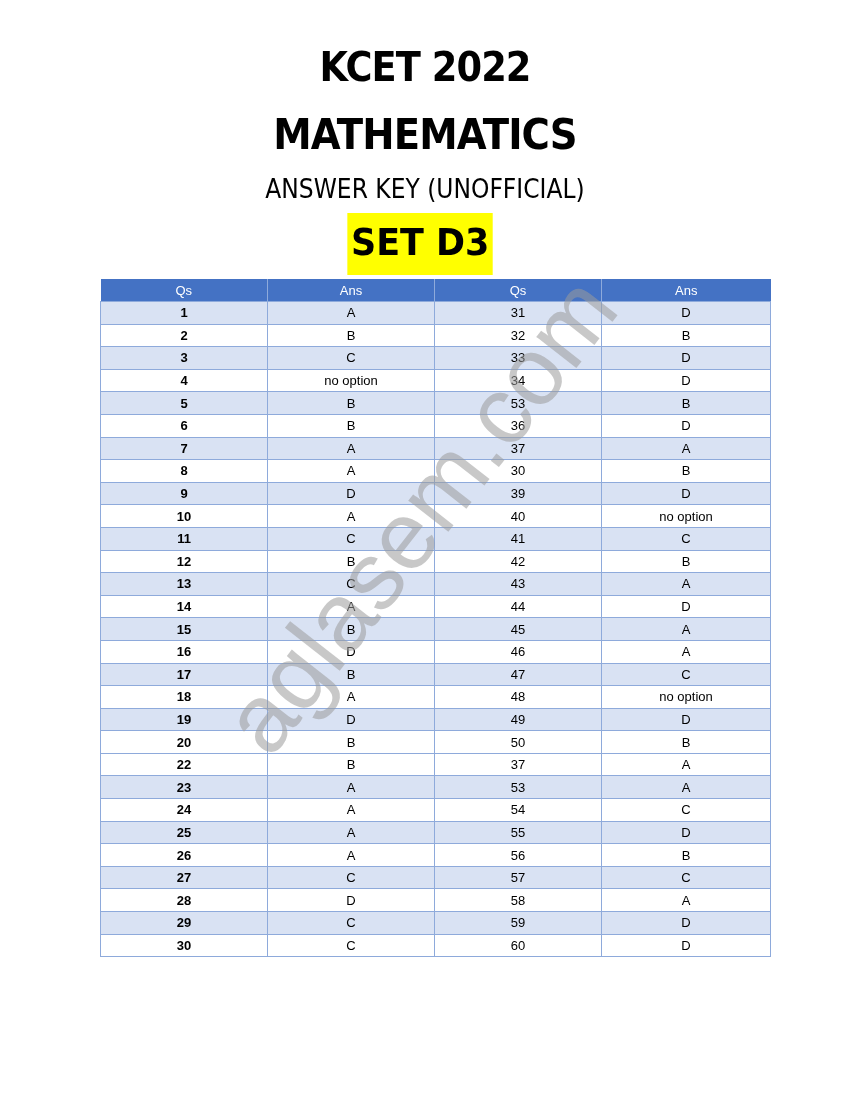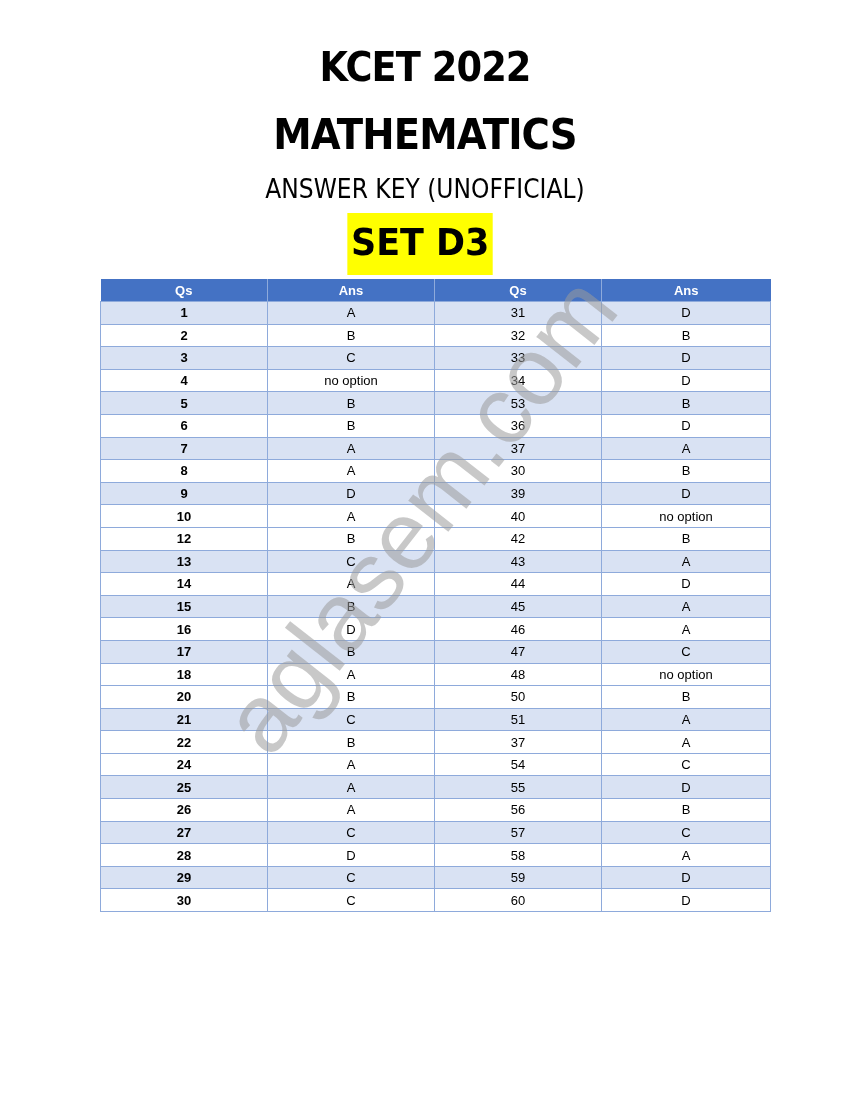--- a/index.html
+++ b/index.html
@@ -3,21 +3,21 @@
   <meta charset="utf-8">
   <style>
     html, body { margin:0; padding:0; background:#ffffff; }
     body { width:850px; height:1100px; position:relative; overflow:hidden; font-family:"Liberation Sans", sans-serif; }
     .title1 { position:absolute; top:44px; left:0; width:850px; text-align:center; font-family:"DejaVu Sans", sans-serif; font-weight:bold; font-size:40px; color:#000; letter-spacing:-1px; transform:scaleX(0.92); }
     .title2 { position:absolute; top:110px; left:0; width:850px; text-align:center; font-family:"DejaVu Sans", sans-serif; font-weight:bold; font-size:42px; color:#000; letter-spacing:-1px; transform:scaleX(0.92); }
     .subtitle { position:absolute; top:174px; left:0; width:850px; text-align:center; font-family:"DejaVu Sans", sans-serif; font-size:26px; color:#000; transform:scaleX(0.9); }
     .setwrap { position:absolute; top:213px; left:0; width:840px; text-align:center; }
     .set { display:inline-block; background:#ffff00; font-family:"DejaVu Sans", sans-serif; font-weight:bold; font-size:38px; color:#000; padding:2px 4px; line-height:55px; height:58px; transform:scaleX(0.92); }
     table { position:absolute; top:279px; left:100px; width:670px; border-collapse:collapse; table-layout:fixed; }
-    th { background:#4472c4; color:#ffffff; font-weight:bold; font-size:13px; height:22px; padding:0; border-right:1px solid #8eaadb; text-align:center; }
+    th { background:#4472c4; color:#ffffff; font-weight:normal; font-size:13px; height:22px; padding:0; border-right:1px solid #8eaadb; text-align:center; }
     td { font-size:13px; height:21.6px; padding:0; text-align:center; color:#000; border:1px solid #8eaadb; }
     tr.odd td { background:#d9e2f3; }
     tr.even td { background:#ffffff; }
     td.qnum1 { font-weight:bold; }
   </style>
 </head>
 <body>
 
 <div class="title1">KCET 2022</div>
 <div class="title2">MATHEMATICS</div>
@@ -95,20 +95,26 @@
         <td>D</td>
         <td>39</td>
         <td>D</td>
       </tr>
       <tr class="even">
         <td class="qnum1">10</td>
         <td>A</td>
         <td>40</td>
         <td>no option</td>
       </tr>
+      <tr class="odd">
+        <td class="qnum1">11</td>
+        <td>C</td>
+        <td>41</td>
+        <td>C</td>
+      </tr>
       <tr class="even">
         <td class="qnum1">12</td>
         <td>B</td>
         <td>42</td>
         <td>B</td>
       </tr>
       <tr class="odd">
         <td class="qnum1">13</td>
         <td>C</td>
         <td>43</td>
@@ -137,36 +143,42 @@
         <td>B</td>
         <td>47</td>
         <td>C</td>
       </tr>
       <tr class="even">
         <td class="qnum1">18</td>
         <td>A</td>
         <td>48</td>
         <td>no option</td>
       </tr>
+      <tr class="odd">
+        <td class="qnum1">19</td>
+        <td>D</td>
+        <td>49</td>
+        <td>D</td>
+      </tr>
       <tr class="even">
         <td class="qnum1">20</td>
         <td>B</td>
         <td>50</td>
         <td>B</td>
       </tr>
-      <tr class="odd">
-        <td class="qnum1">21</td>
-        <td>C</td>
-        <td>51</td>
-        <td>A</td>
-      </tr>
       <tr class="even">
         <td class="qnum1">22</td>
         <td>B</td>
         <td>37</td>
+        <td>A</td>
+      </tr>
+      <tr class="odd">
+        <td class="qnum1">23</td>
+        <td>A</td>
+        <td>53</td>
         <td>A</td>
       </tr>
       <tr class="even">
         <td class="qnum1">24</td>
         <td>A</td>
         <td>54</td>
         <td>C</td>
       </tr>
       <tr class="odd">
         <td class="qnum1">25</td>

